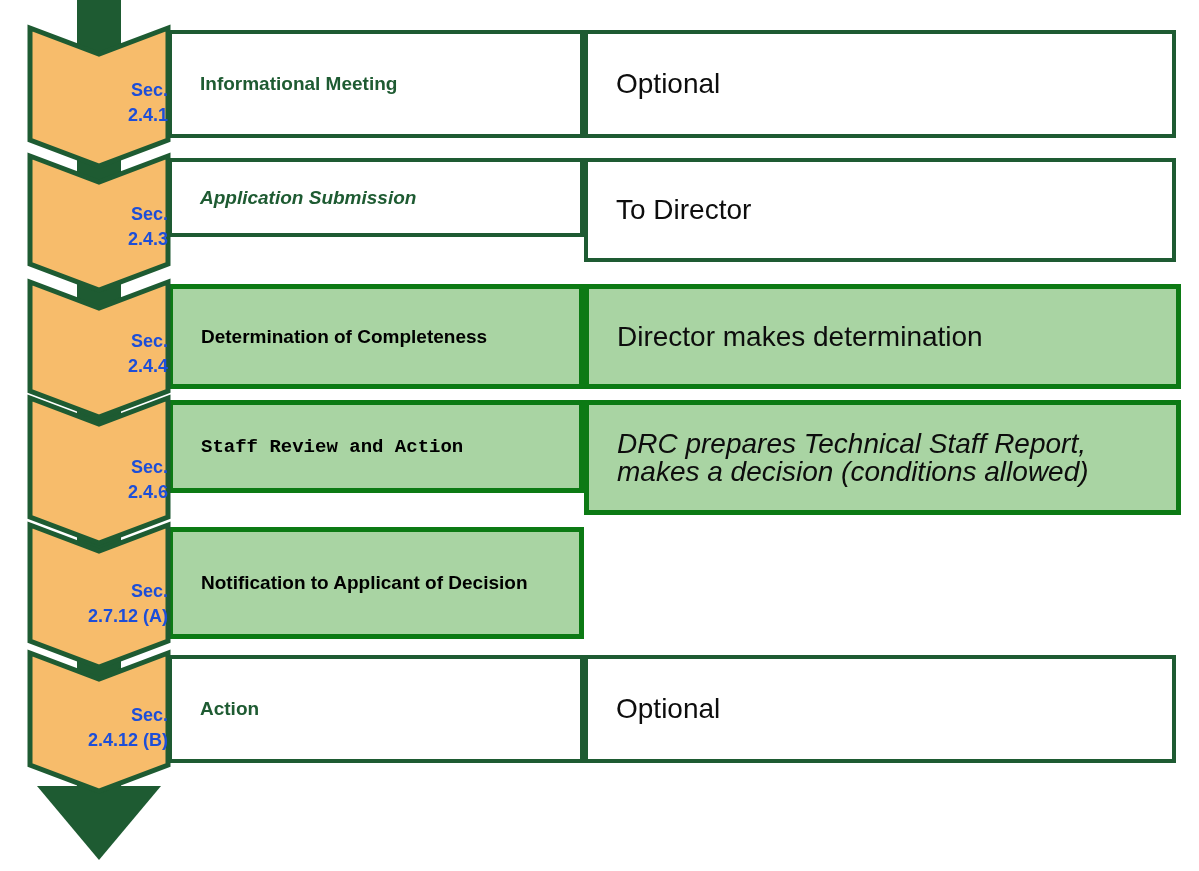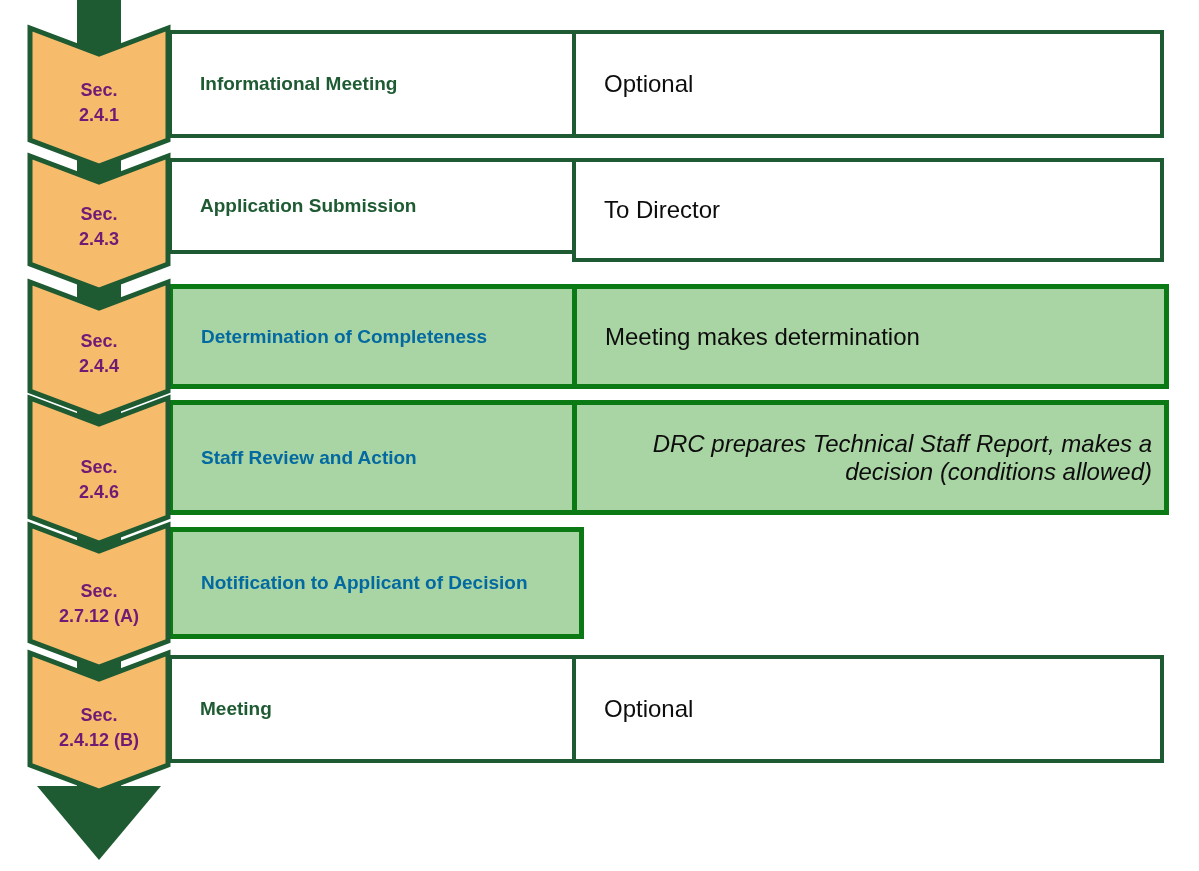--- a/index.html
+++ b/index.html
@@ -44,77 +44,76 @@
   .chevron-marker svg {
     position: absolute;
     left: 0;
     top: 0;
     overflow: visible;
   }
   .chevron-label {
     position: absolute;
     left: 0;
     width: 138px;
-    text-align: center;
-    color: #701a75;
+    text-align: right;
+    color: #1d4ed8;
     font-weight: bold;
     font-size: 18px;
     line-height: 25px;
     z-index: 4;
     pointer-events: none;
   }
 
   
   .row-band {
     position: absolute;
     z-index: 2;
-    text-align: right;
   }
   .cell {
     position: absolute;
     top: 0;
     box-sizing: border-box;
     display: flex;
     align-items: center;
   }
   .cell-title {
     left: 168px;
     width: 416px;
     padding-left: 28px;
     padding-right: 10px;
     font-weight: bold;
     font-size: 19px;
     line-height: 26px;
     color: #1E5B32;
   }
   .cell-desc {
-    left: 572px;
+    left: 584px;
     padding-left: 28px;
     padding-right: 12px;
-    font-size: 24px;
+    font-size: 28px;
     line-height: 28px;
     color: #0d0d0d;
   }
 
   
   .row-white .cell {
     background: #ffffff;
     border: 4px solid #1E5B32;
   }
   .row-white .cell-desc {
     border-left-width: 4px;
   }
 
   
   .row-green .cell {
     background: #A9D4A3;
     border: 5px solid #0C7A14;
   }
   .row-green .cell-title {
-    color: #0369a1;
+    color: #000000;
   }
 </style>
 </head>
 <body>
 
 <div id="flow-canvas">
 
   <svg id="spine-layer" viewBox="0 0 1199 871" width="1199" height="871">
 
     <rect x="77" y="0" width="44" height="798" fill="#1E5B32"></rect>
@@ -125,51 +124,51 @@
   <div id="rows-host">
       <div class="row-band row-white" style="left: 0px; top: 30px; width: 1199px; height: 108px;">
         <div class="cell cell-title" style="height: 108px;">
           <span>Informational Meeting</span>
         </div>
         <div class="cell cell-desc" style="height: 108px; width: 592px;">
           <span>Optional</span>
         </div>
       </div>
       <div class="row-band row-white" style="left: 0px; top: 158px; width: 1199px; height: 104px;">
-        <div class="cell cell-title" style="height: 96px;">
+        <div class="cell cell-title" style="height: 79px; font-style: italic;">
           <span>Application Submission</span>
         </div>
         <div class="cell cell-desc" style="height: 104px; width: 592px;">
           <span>To Director</span>
         </div>
       </div>
       <div class="row-band row-green" style="left: 0px; top: 284px; width: 1199px; height: 105px;">
         <div class="cell cell-title" style="height: 105px;">
           <span>Determination of Completeness</span>
         </div>
         <div class="cell cell-desc" style="height: 105px; width: 597px;">
-          <span>Meeting makes determination</span>
+          <span>Director makes determination</span>
         </div>
       </div>
       <div class="row-band row-green" style="left: 0px; top: 400px; width: 1199px; height: 115px;">
-        <div class="cell cell-title" style="height: 115px;">
+        <div class="cell cell-title" style="height: 93px; font-family: Liberation Mono, monospace;">
           <span>Staff Review and Action</span>
         </div>
         <div class="cell cell-desc" style="height: 115px; width: 597px; font-style: italic;">
           <span>DRC prepares Technical Staff Report, makes a decision (conditions allowed)</span>
         </div>
       </div>
       <div class="row-band row-green" style="left: 0px; top: 527px; width: 1199px; height: 112px; text-decoration: underline;">
         <div class="cell cell-title" style="height: 112px;">
           <span>Notification to Applicant of Decision</span>
         </div>
       </div>
       <div class="row-band row-white" style="left: 0px; top: 655px; width: 1199px; height: 108px;">
         <div class="cell cell-title" style="height: 108px;">
-          <span>Meeting</span>
+          <span>Action</span>
         </div>
         <div class="cell cell-desc" style="height: 108px; width: 592px;">
           <span>Optional</span>
         </div>
       </div>
     </div>
 
 <div class="chevron-marker" style="top: 28px; height: 112px;">
       <svg width="138" height="138" viewBox="0 0 138 138">
         <polygon points="0,0 69,26 138,0 138,112 69,138 0,112" fill="#F7BC6B" stroke="#1E5B32" stroke-width="5" stroke-linejoin="miter"></polygon>

